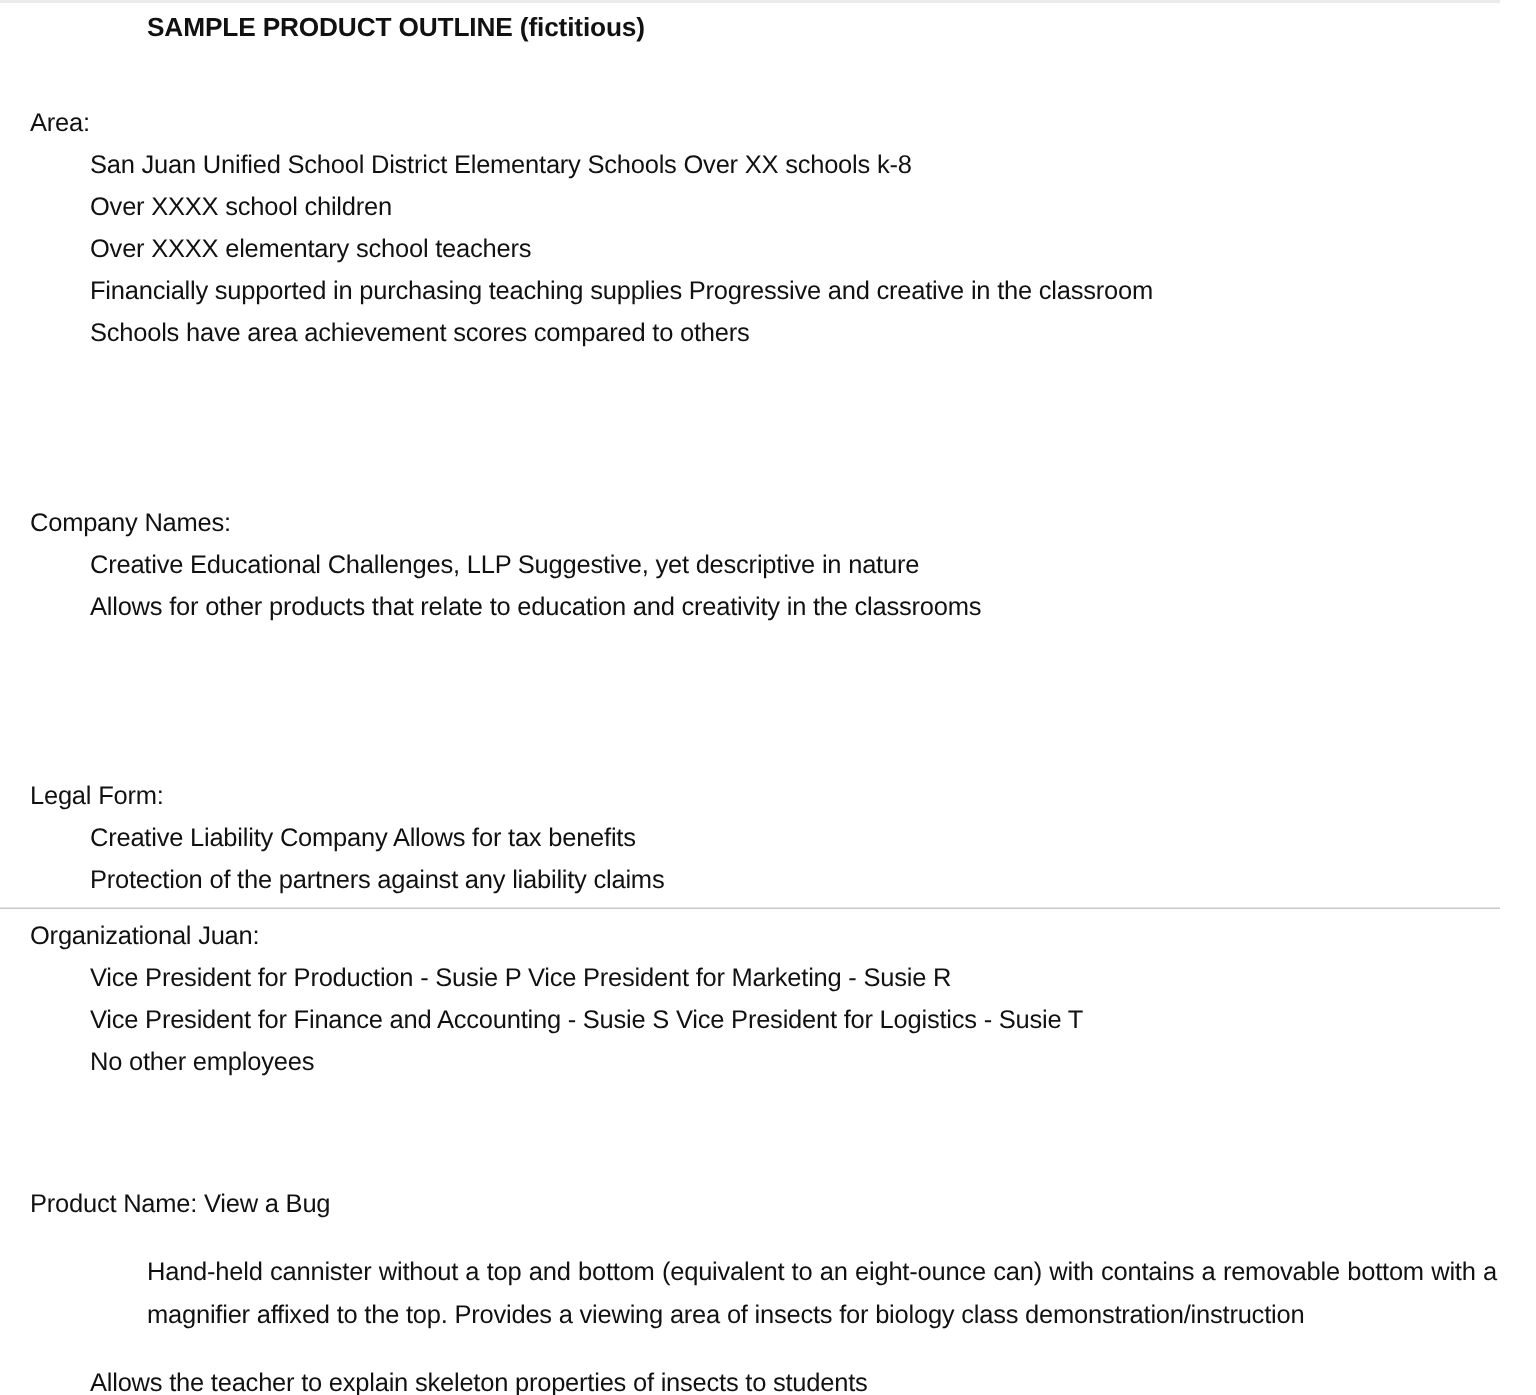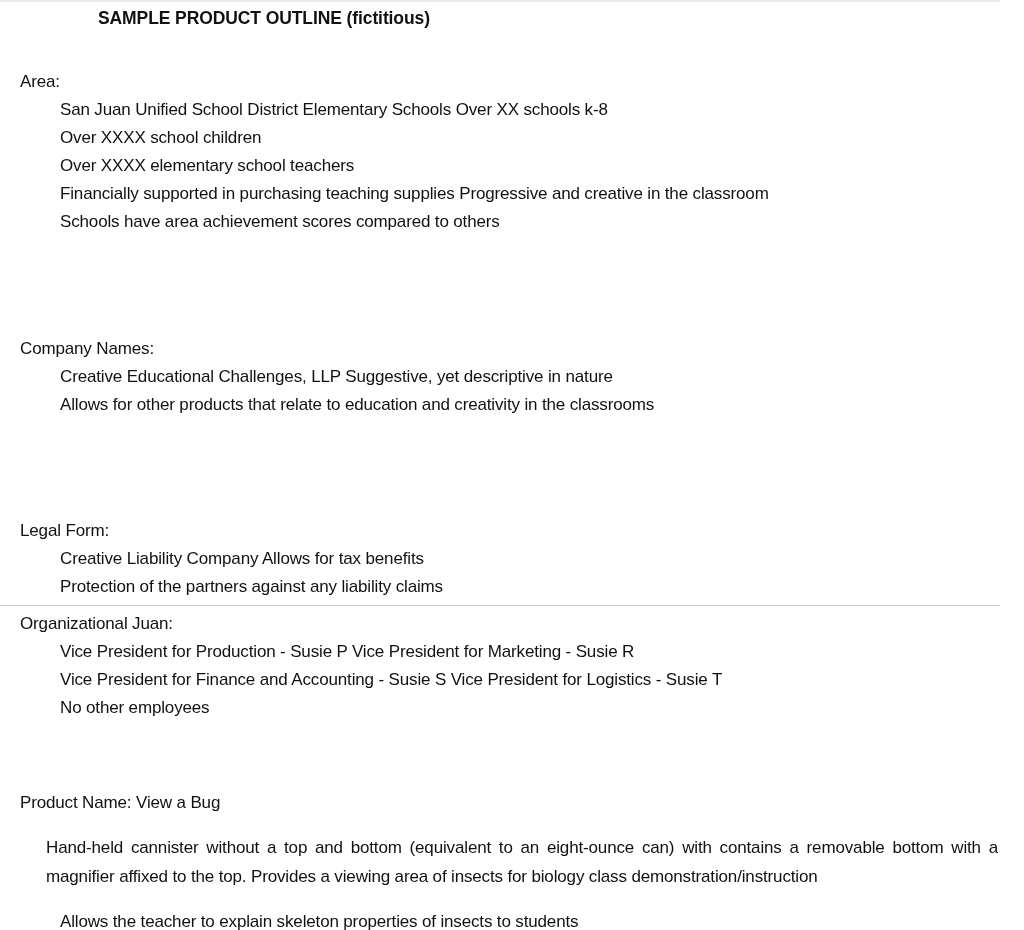--- a/index.html
+++ b/index.html
@@ -57,21 +57,21 @@
   }
   .item {
     margin-left: 40px;      
     font-size: 17px;
     line-height: 28px;
     letter-spacing: -0.15px;
     white-space: nowrap;
   }
   
   .para {
-    margin-left: 26px;
+    margin-left: 78px;
     margin-right: 16px;
     font-size: 17px;
     line-height: 28.5px;
     letter-spacing: -0.15px;
     text-align: justify;
     text-justify: inter-word;
   }
   .divider {
     position: absolute;
     left: 0;

